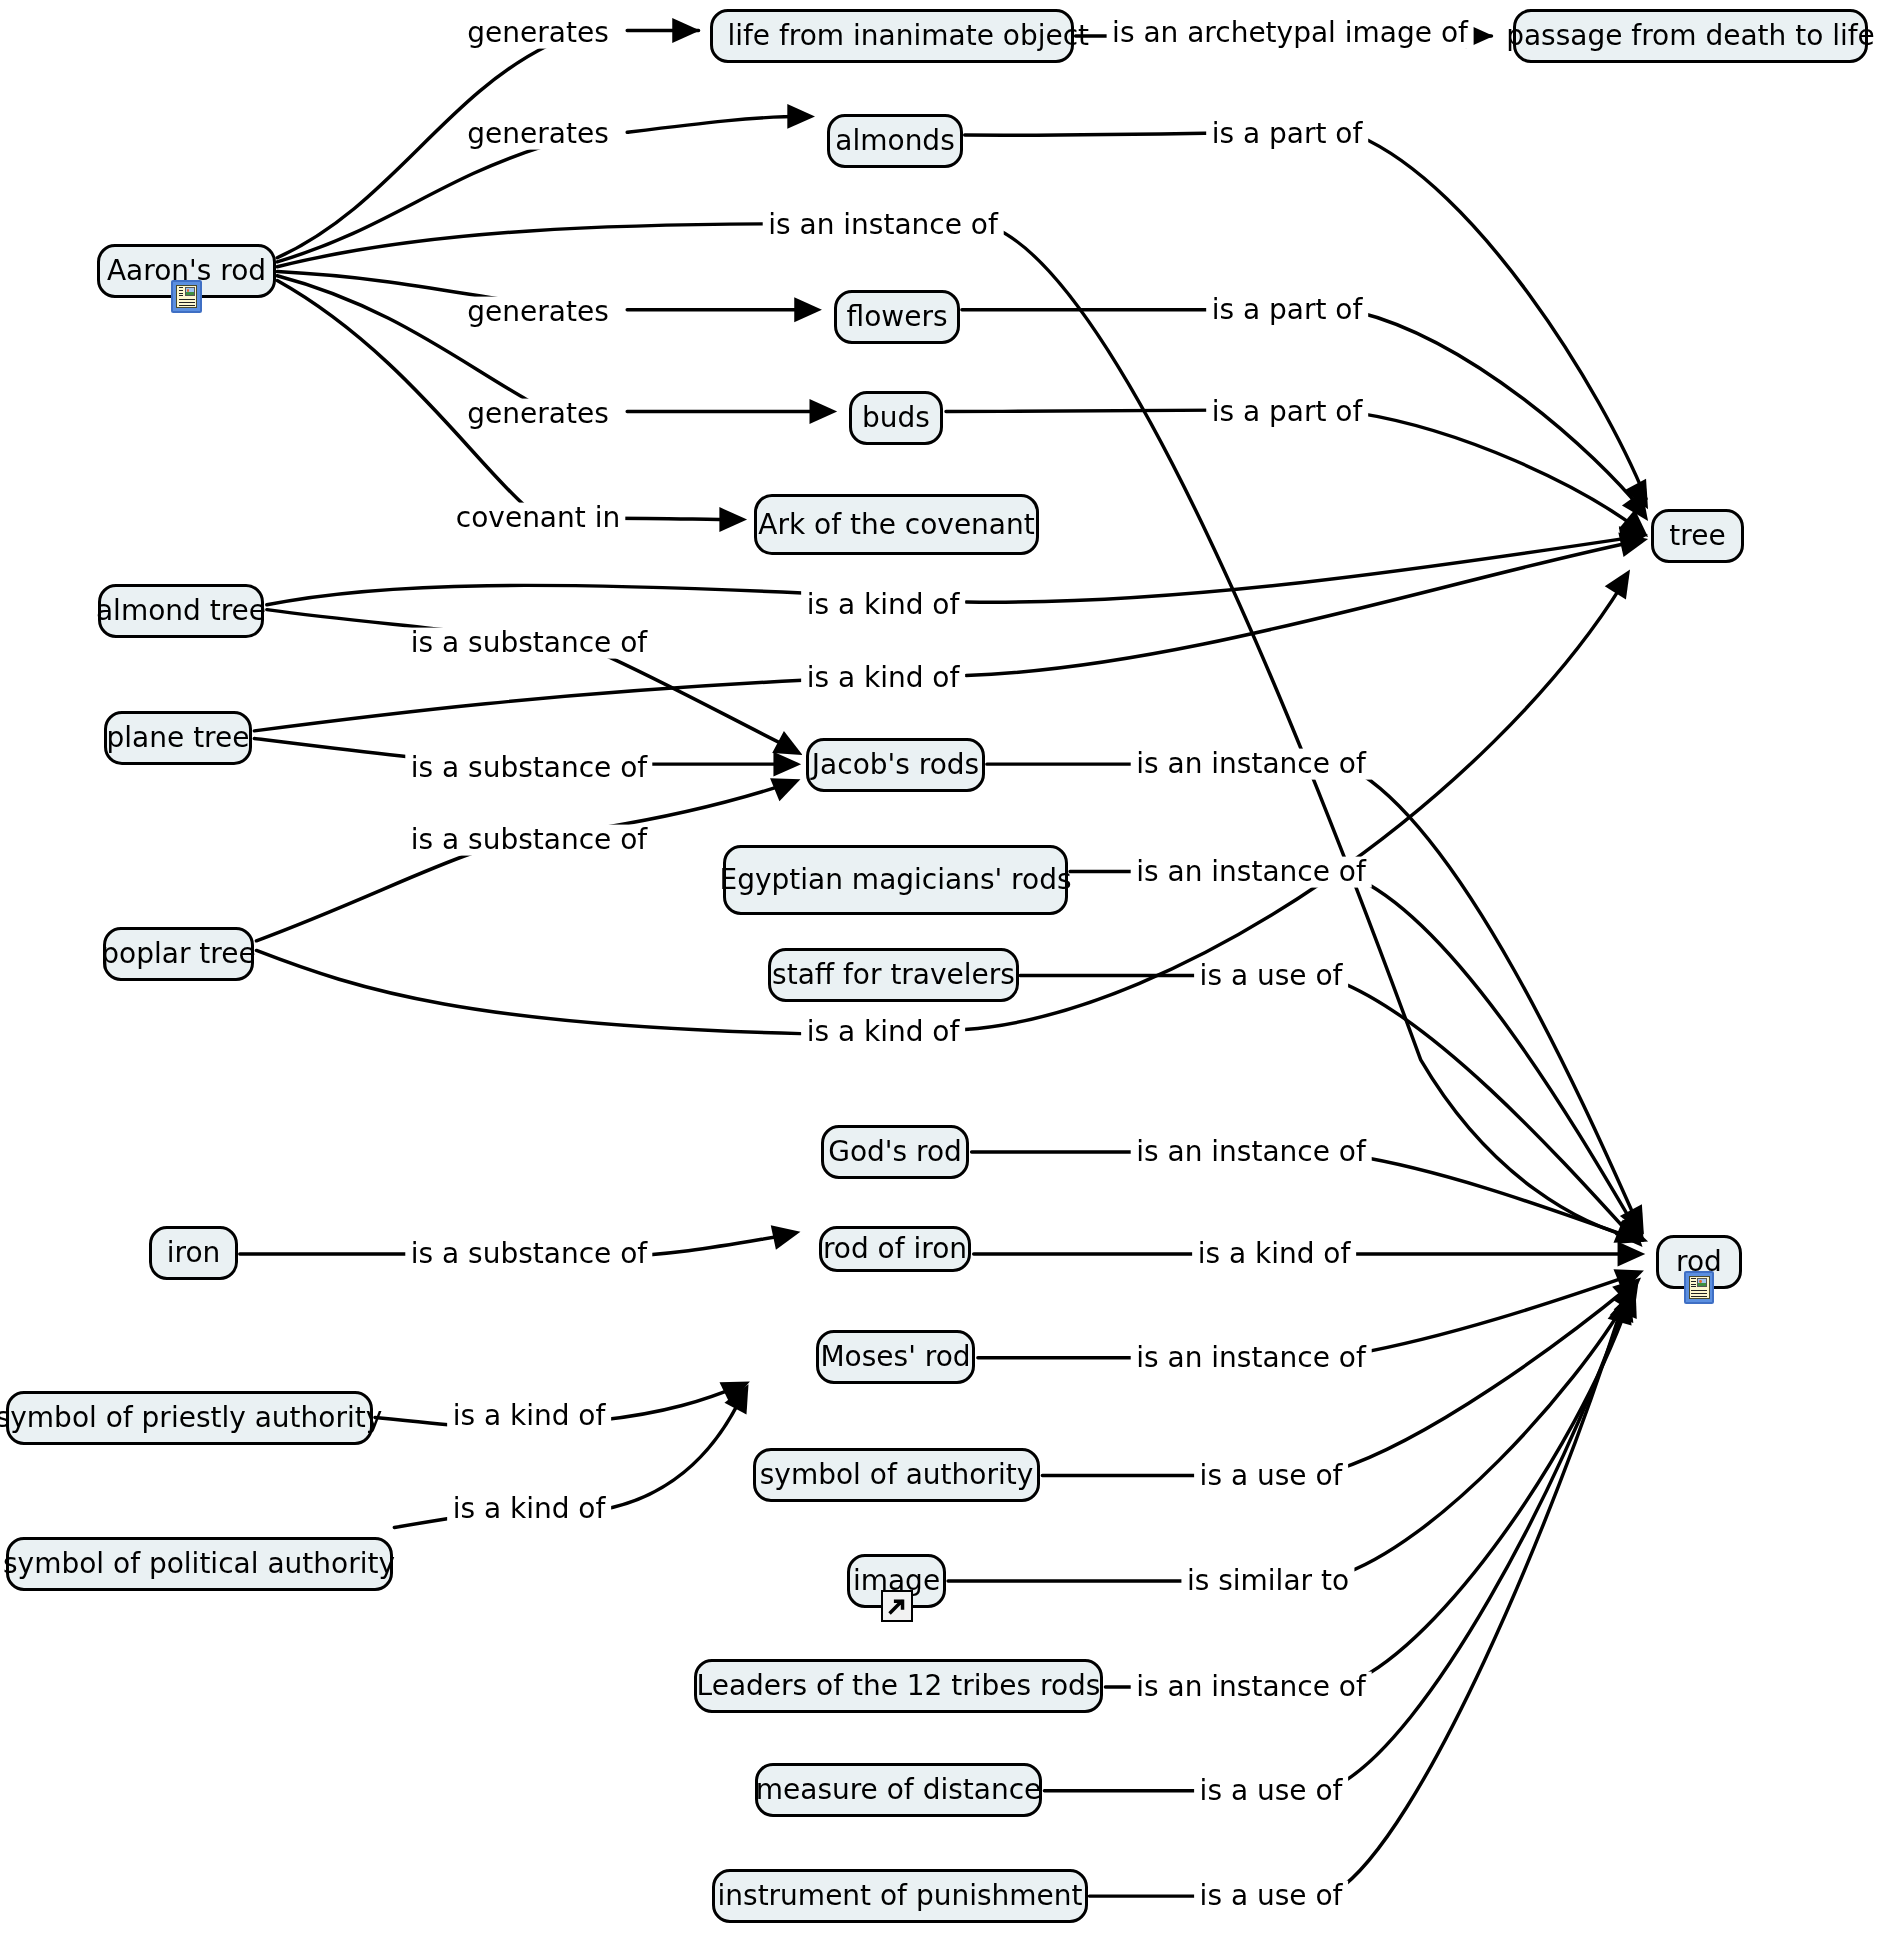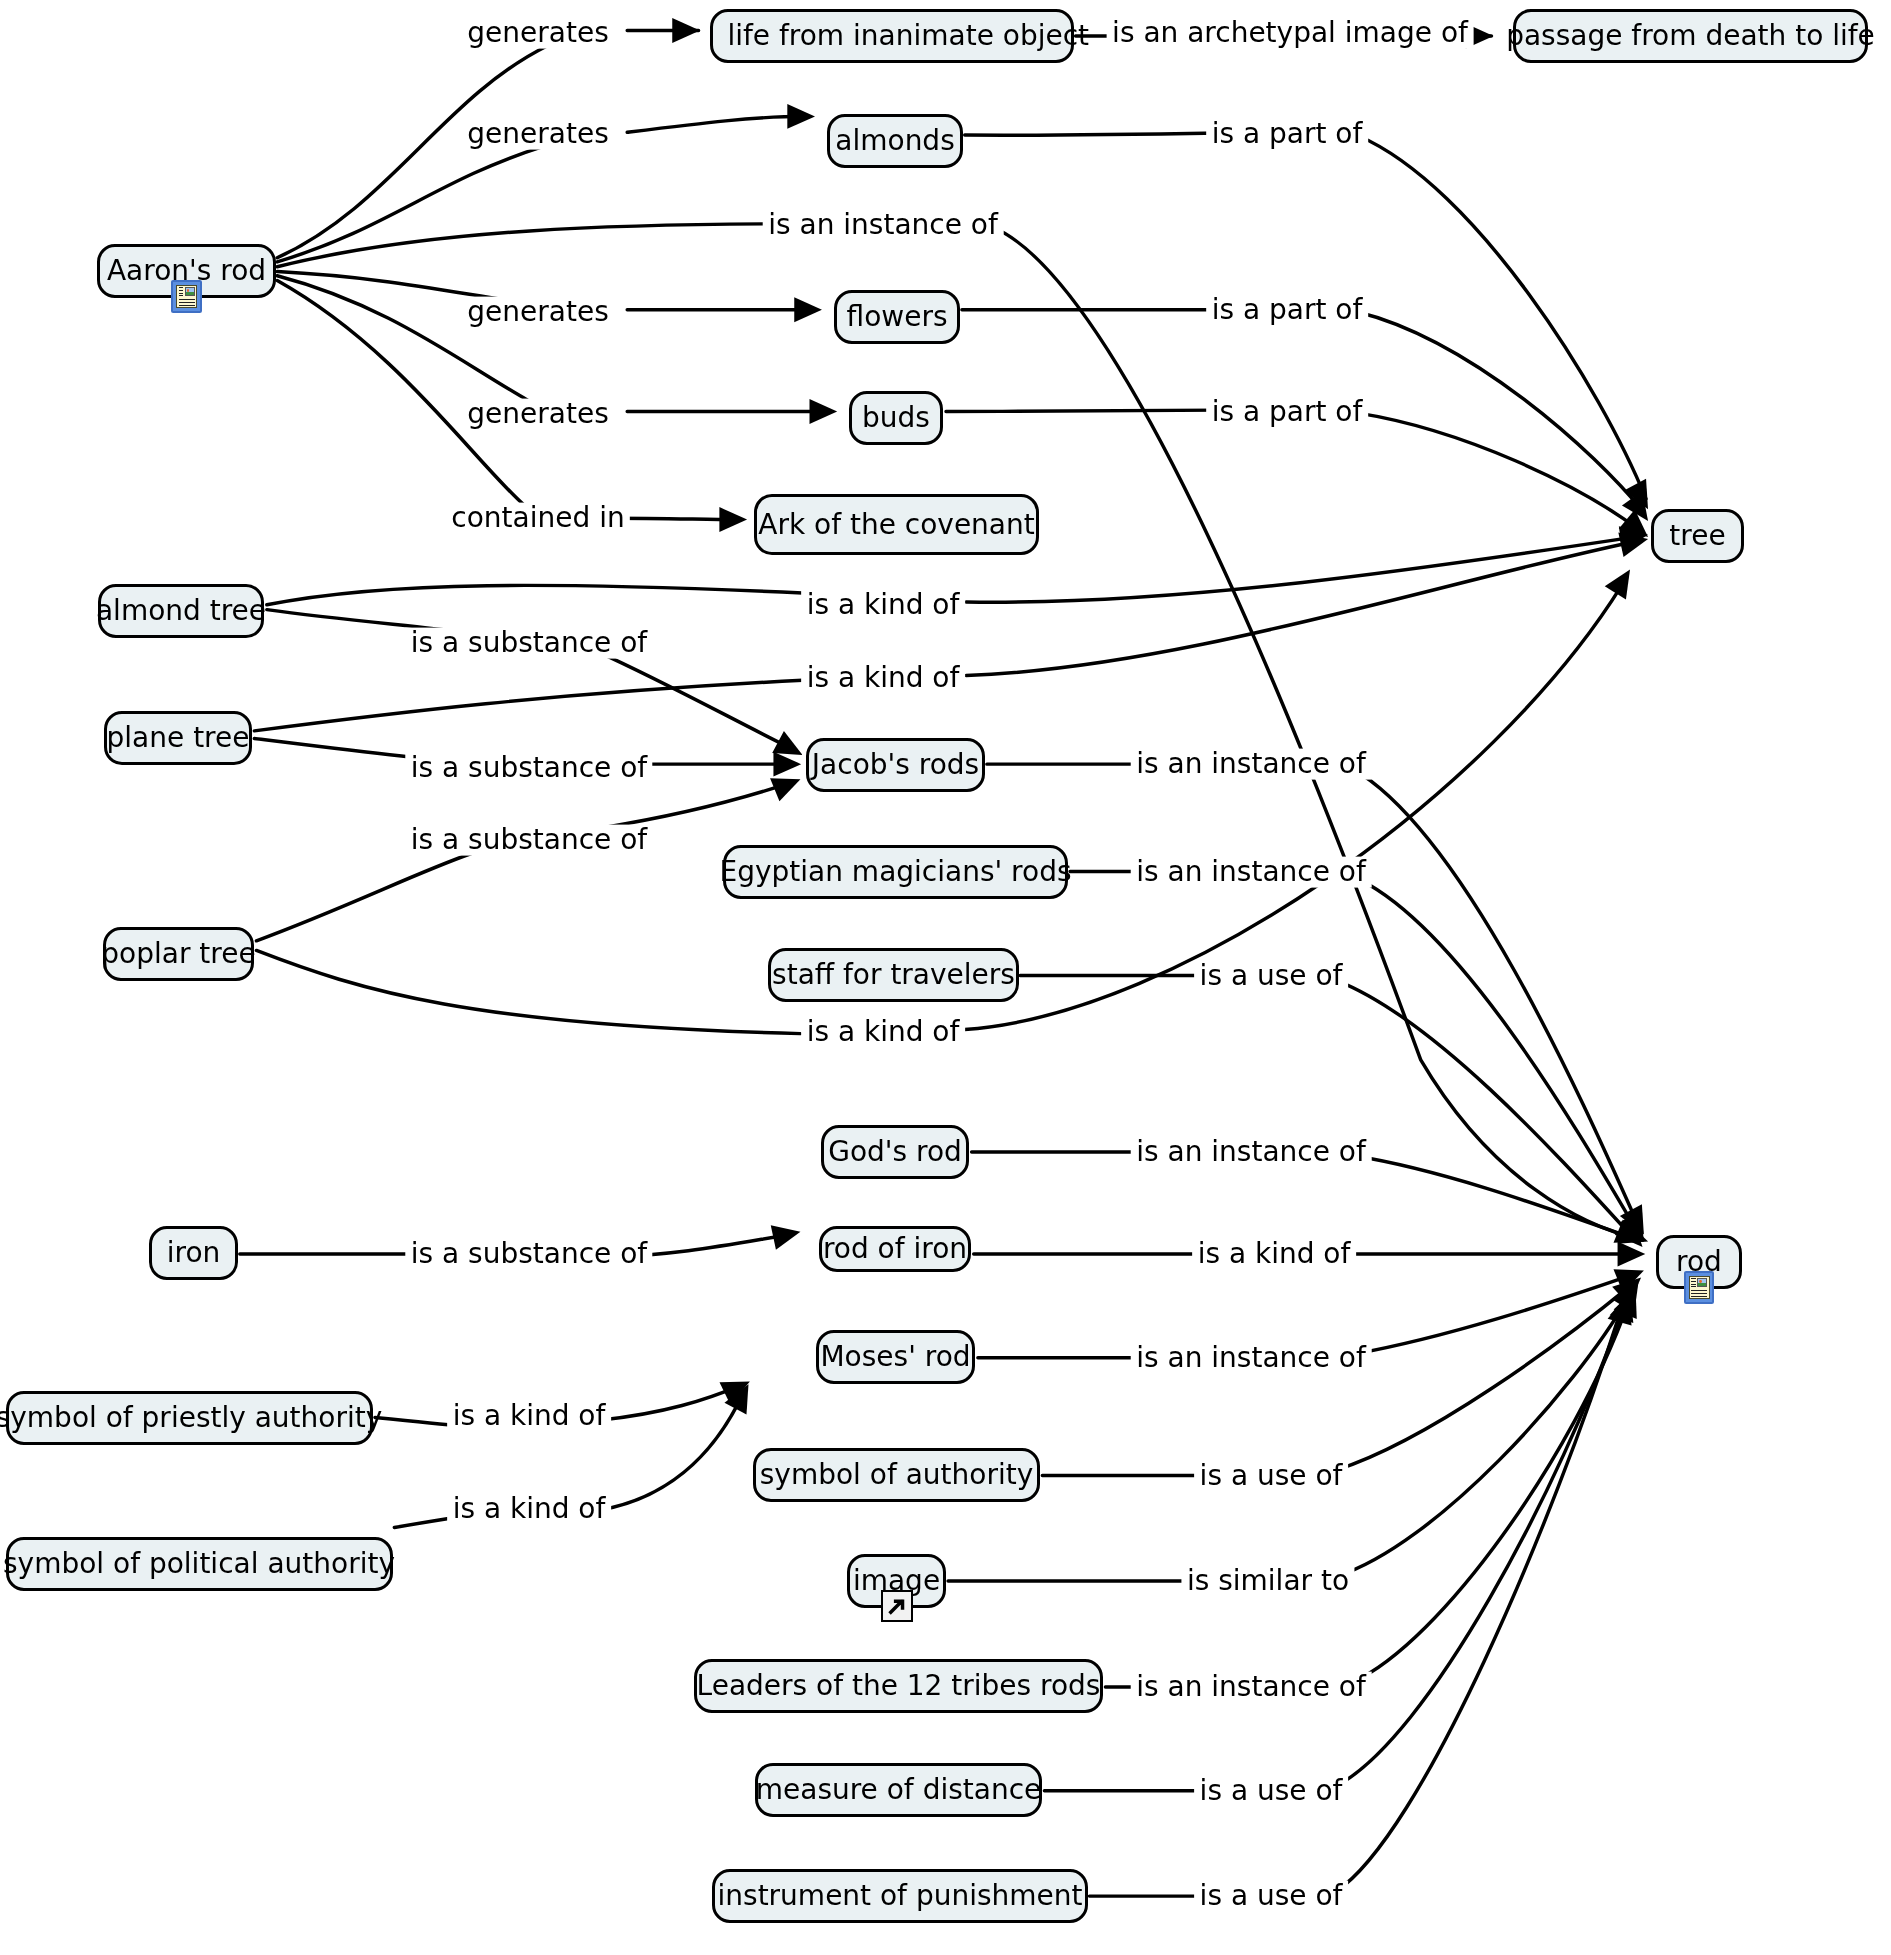--- a/index.html
+++ b/index.html
@@ -232,21 +232,21 @@
       </div>
       <div class="node" style="left: 98px; top: 584px; width: 166px; height: 54px;">
         <span>almond tree</span>
       </div>
       <div class="node" style="left: 104px; top: 711px; width: 148px; height: 54px;">
         <span>plane tree</span>
       </div>
       <div class="node" style="left: 806px; top: 738px; width: 179px; height: 54px;">
         <span>Jacob's rods</span>
       </div>
-      <div class="node" style="left: 723px; top: 845px; width: 345px; height: 54px; align-items: center;">
+      <div class="node" style="left: 723px; top: 845px; width: 345px; height: 70px; align-items: center;">
         <span>Egyptian magicians' rods</span>
       </div>
       <div class="node" style="left: 103px; top: 927px; width: 151px; height: 54px;">
         <span>poplar tree</span>
       </div>
       <div class="node" style="left: 768px; top: 948px; width: 251px; height: 54px;">
         <span>staff for travelers</span>
       </div>
       <div class="node" style="left: 821px; top: 1125px; width: 148px; height: 54px;">
         <span>God's rod</span>
@@ -296,21 +296,21 @@
         <span>instrument of punishment</span>
       </div>
     </div>
   <div id="labels-layer">
       <div class="edge-label" style="left: 538px; top: 33px;">generates</div>
       <div class="edge-label" style="left: 1290px; top: 33px;">is an archetypal image of</div>
       <div class="edge-label" style="left: 538px; top: 134px;">generates</div>
       <div class="edge-label" style="left: 883px; top: 225px;">is an instance of</div>
       <div class="edge-label" style="left: 538px; top: 312px;">generates</div>
       <div class="edge-label" style="left: 538px; top: 414px;">generates</div>
-      <div class="edge-label" style="left: 538px; top: 518px;">contained in</div>
+      <div class="edge-label" style="left: 538px; top: 518px;">covenant in</div>
       <div class="edge-label" style="left: 1287px; top: 134px;">is a part of</div>
       <div class="edge-label" style="left: 1287px; top: 310px;">is a part of</div>
       <div class="edge-label" style="left: 1287px; top: 412px;">is a part of</div>
       <div class="edge-label" style="left: 883px; top: 605px;">is a kind of</div>
       <div class="edge-label" style="left: 529px; top: 643px;">is a substance of</div>
       <div class="edge-label" style="left: 883px; top: 678px;">is a kind of</div>
       <div class="edge-label" style="left: 529px; top: 768px;">is a substance of</div>
       <div class="edge-label" style="left: 529px; top: 840px;">is a substance of</div>
       <div class="edge-label" style="left: 883px; top: 1032px;">is a kind of</div>
       <div class="edge-label" style="left: 1251px; top: 764px;">is an instance of</div>

